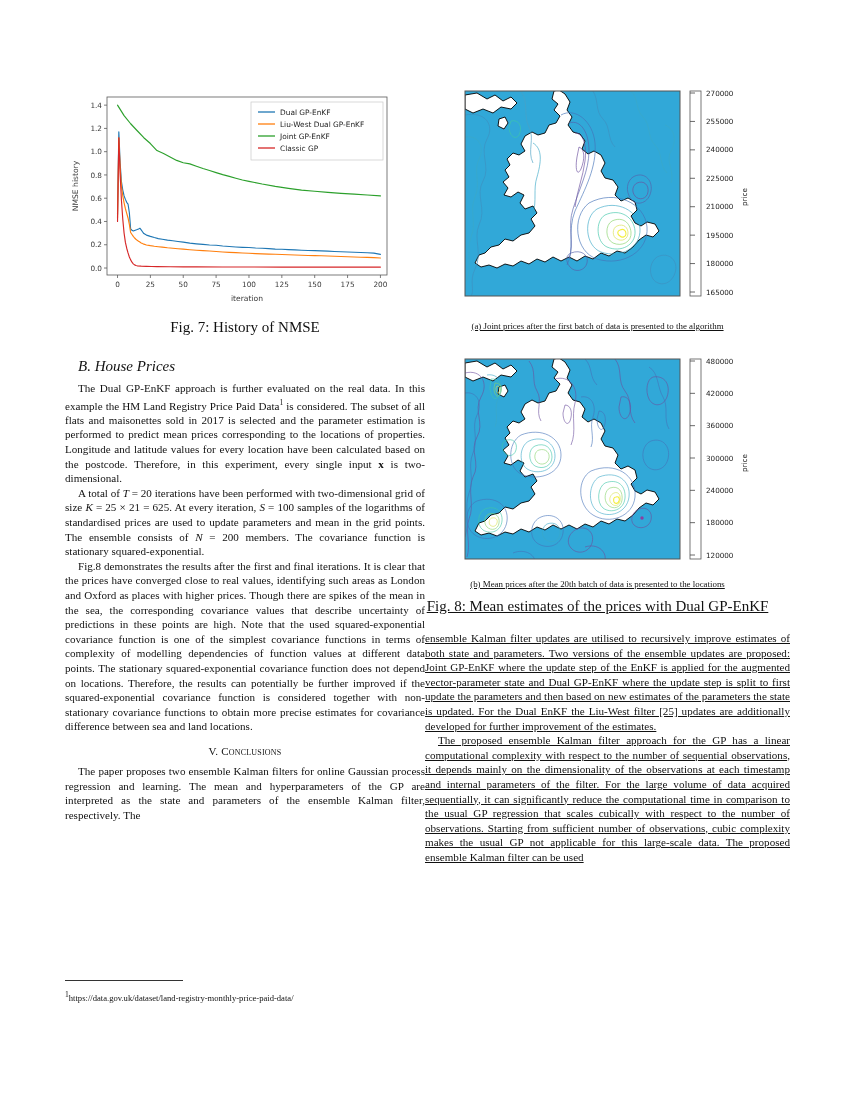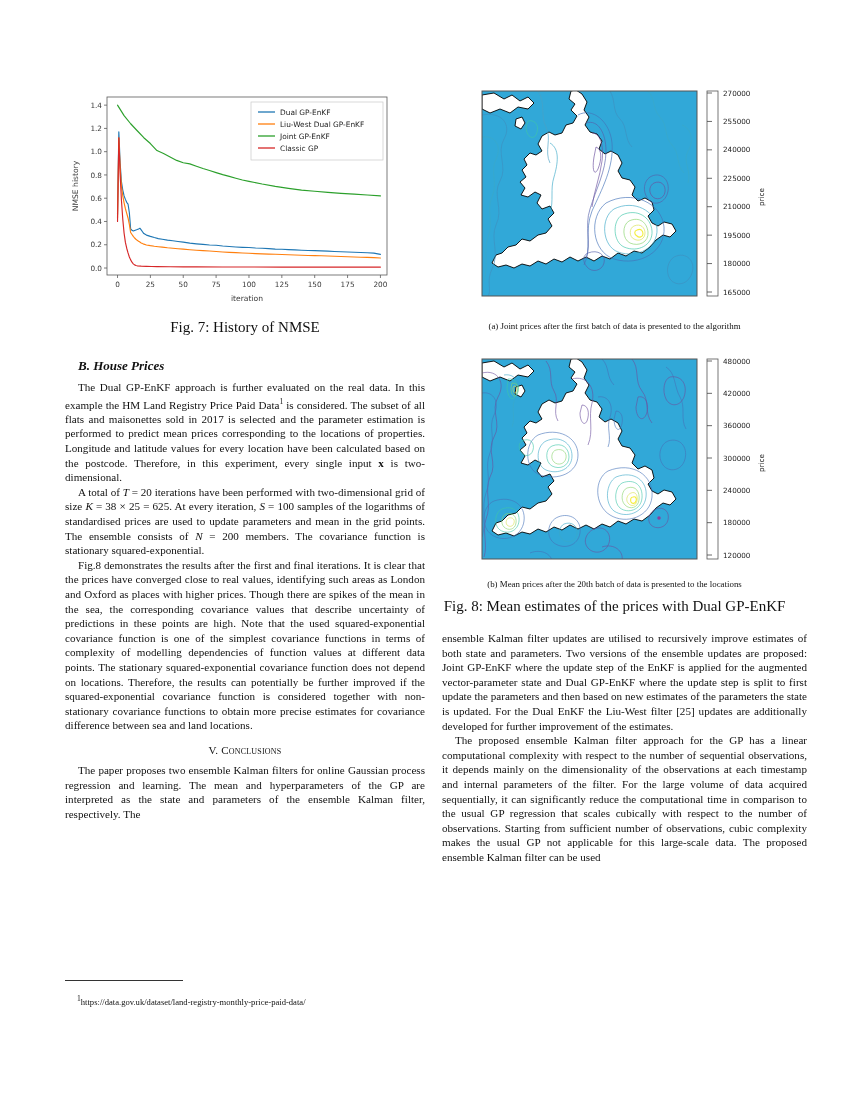--- a/index.html
+++ b/index.html
@@ -8,56 +8,56 @@
     background:#ffffff;
     font-family:"Liberation Serif", serif;
     color:#111;
     overflow:hidden;
     position:relative;
   }
   .page { position:absolute; inset:0; }
 
   
   .col-left  { position:absolute; left:65px;  top:85px; width:360px; }
-  .col-right { position:absolute; left:442px; top:85px; width:365px; }
+  .col-right { position:absolute; left:425px; top:85px; width:365px;text-decoration:underline; }
 
   
   p.body {
     margin:0 0 0 0;
     font-size:11.1px;
     line-height:14.6px;
     text-align:justify;
     text-indent:13px;
     hyphens:auto;
     -webkit-hyphens:auto;
   }
   p.body.noind { text-indent:0; }
   .sec-head {
-    font-size:13px;
+    font-size:15px;
     font-style:italic;
-    font-weight:bold;
+    font-weight:normal;
     margin:0 0 6px 0;
     text-indent:13px;
   }
   .sec-head-c {
     font-size:11px;
     text-align:center;
     margin:0 0 7px 0;
     font-variant:small-caps;
     letter-spacing:.2px;
   }
   .mathit { font-style:italic; font-family:"Liberation Serif", serif; }
   .mathbf { font-weight:bold; }
   sup.fn { font-size:7.6px; vertical-align:super; }
 
   .footnote-rule {
     width:118px; height:1px; background:#333; margin:0 0 5px 0;
   }
   .footnote {
-    font-size:8.6px; line-height:12px; margin:12px;
+    font-size:8.6px; line-height:17px; margin:0;
   }
 
   
   .caption {
     font-size:15px;
     text-align:center;
     margin:9px 0 0 0;
   }
   .subcaption {
     font-size:8.9px;
@@ -158,21 +158,21 @@
       <span>is considered. The subset of all flats and maisonettes sold in 2017 is selected and the parameter estimation is performed to predict mean prices corresponding to the locations of properties. Longitude and latitude values for every location have been calculated based on the postcode. Therefore, in this experiment, every single input</span>
       <span class="mathbf">x</span>
       <span>is two-dimensional.</span>
     </p>
 
     <p class="body">
       <span>A total of</span>
       <span class="mathit">T</span>
       <span>= 20 iterations have been performed with two-dimensional grid of size</span>
       <span class="mathit">K</span>
-      <span>= 38 × 25 = 625. At every iteration,</span>
+      <span>= 25 × 21 = 625. At every iteration,</span>
       <span class="mathit">S</span>
       <span>= 100 samples of the logarithms of standardised prices are used to update parameters and mean in the grid points. The ensemble consists of</span>
       <span class="mathit">N</span>
       <span>= 200 members. The covariance function is stationary squared-exponential.</span>
     </p>
 
     <p class="body">Fig.8 demonstrates the results after the first and final iterations. It is clear that the prices have converged close to real values, identifying such areas as London and Oxford as places with higher prices. Though there are spikes of the mean in the sea, the corresponding covariance values that describe uncertainty of predictions in these points are high. Note that the used squared-exponential covariance function is one of the simplest covariance functions in terms of complexity of modelling dependencies of function values at different data points. The stationary squared-exponential covariance function does not depend on locations. Therefore, the results can potentially be further improved if the squared-exponential covariance function is considered together with non-stationary covariance functions to obtain more precise estimates for covariance difference between sea and land locations.</p>
 
     <div style="height:11px"></div>
     <div class="sec-head-c">V.  Conclusions</div>

